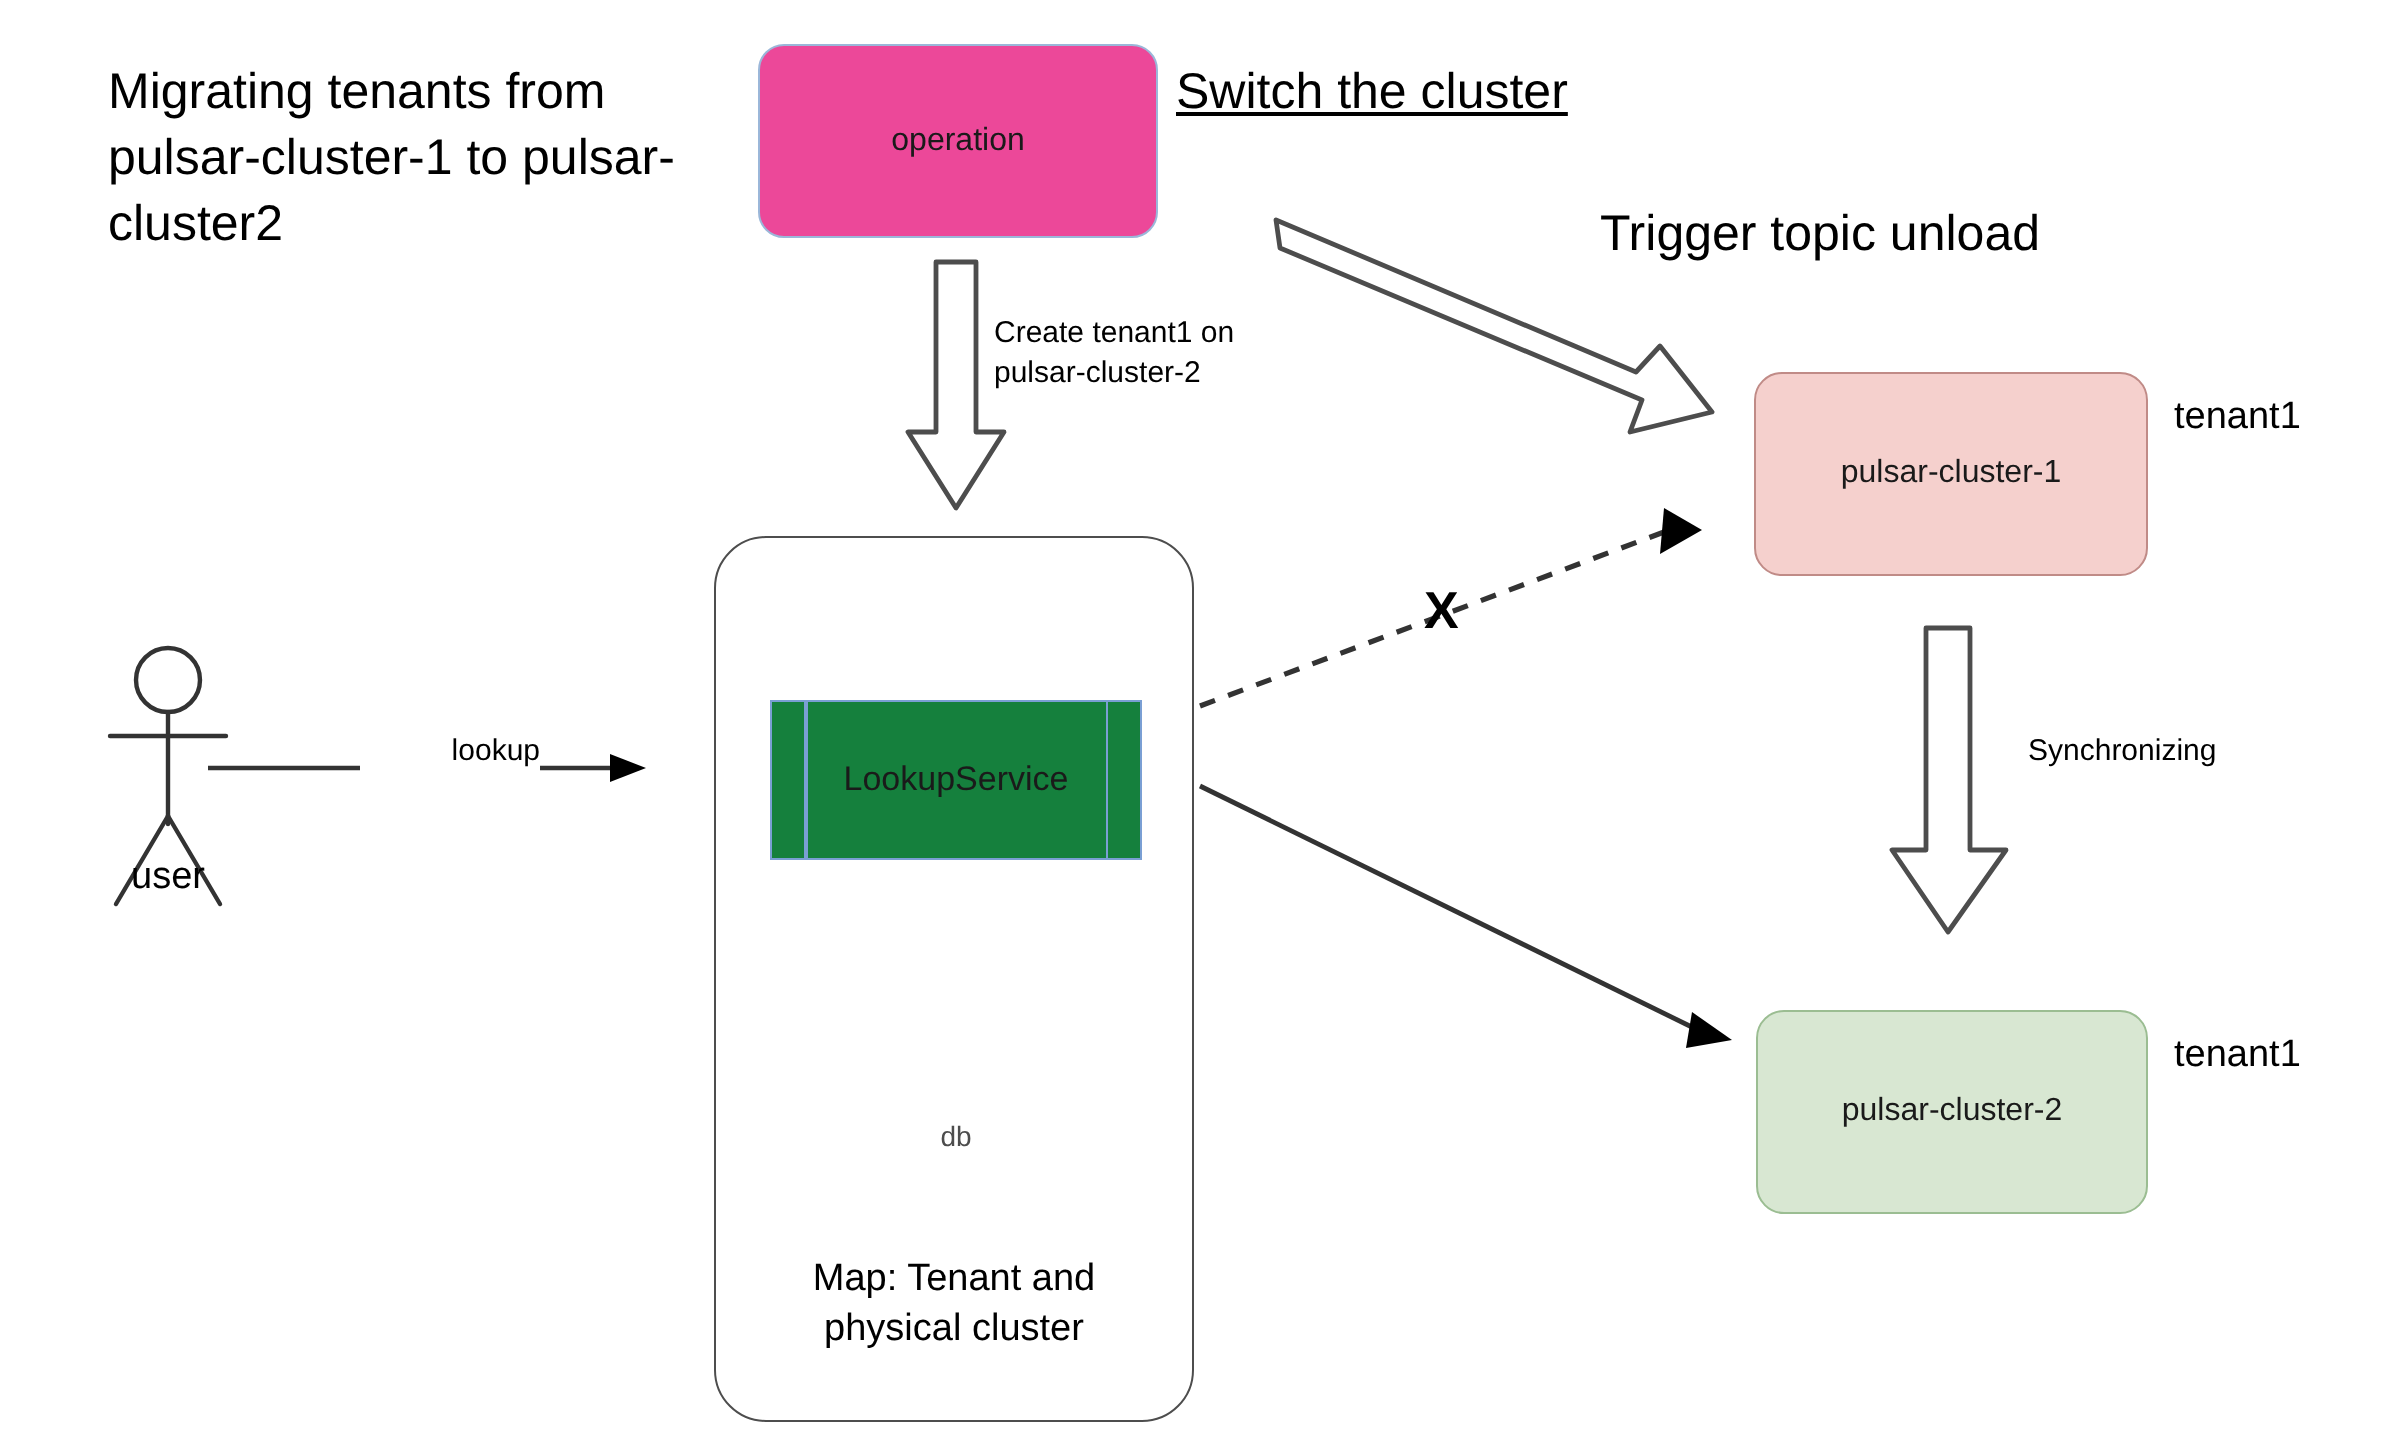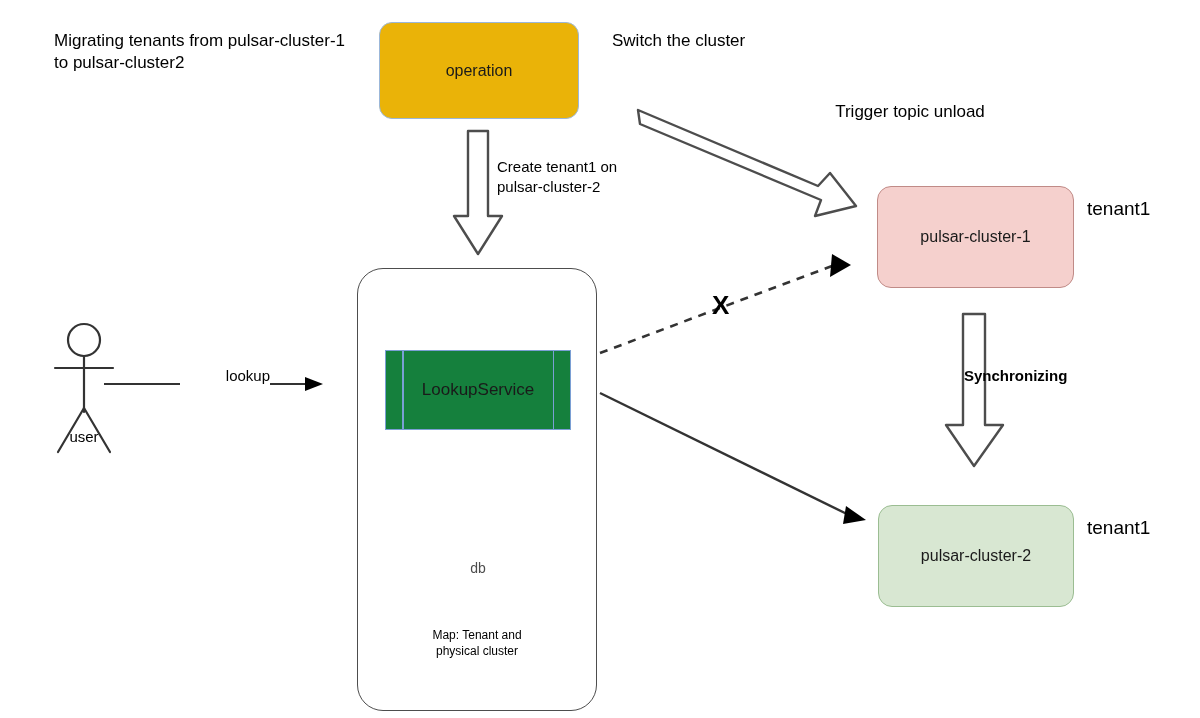--- a/index.html
+++ b/index.html
@@ -34,39 +34,39 @@
     justify-content: center;
     text-align: center;
   }
   .node-label {
     font-size: 16px;
     line-height: 1.2;
     color: #1a1a1a;
   }
   .free-text {
     position: absolute;
-    font-size: 17px;
+    font-size: 25px;
     line-height: 1.32;
     color: #000000;
     white-space: pre-line;
   }
   .edge-label {
     position: absolute;
     font-size: 15px;
     line-height: 1.3;
     color: #000000;
     white-space: pre-line;
   }
   
   .box-operation {
     left: 379px;
     top: 22px;
     width: 200px;
     height: 97px;
-    background: #eab308;
+    background: #ec4899;
     border: 1.5px solid #9bb7d9;
     border-radius: 13px;
   }
   .box-cluster1 {
     left: 877px;
     top: 186px;
     width: 197px;
     height: 102px;
     background: #f5d0cd;
     border: 1.6px solid #c08b87;
@@ -120,59 +120,59 @@
     justify-content: center;
     font-size: 17px;
     color: #1a1a1a;
   }
   .container-caption {
     position: absolute;
     left: 357px;
     top: 628px;
     width: 240px;
     text-align: center;
-    font-size: 12px;
+    font-size: 19px;
     line-height: 1.3;
     color: #000000;
     white-space: pre-line;
   }
   .db-label {
     position: absolute;
     left: 425px;
     top: 560px;
     width: 106px;
     text-align: center;
     font-size: 14px;
     color: #4d4d4d;
   }
   .user-caption {
     position: absolute;
     left: 38px;
     top: 428px;
     width: 92px;
     text-align: center;
-    font-size: 15px;
+    font-size: 19px;
     color: #000000;
   }
   .x-mark {
     position: absolute;
     left: 712px;
     top: 292px;
     font-size: 26px;
     font-weight: bold;
     color: #000000;
     line-height: 1;
   }
   .tenant-label-1 { left: 1087px; top: 196px; font-size: 19px; }
   .tenant-label-2 { left: 1087px; top: 515px; font-size: 19px; }
   .txt-title   { left: 54px;  top: 30px;  width: 300px; }
-  .txt-switch  { left: 612px; top: 30px;  width: 240px; }
+  .txt-switch  { left: 588px; top: 30px;  width: 240px; text-decoration: underline; }
   .txt-trigger { left: 780px; top: 101px; width: 260px; text-align: center; }
   .txt-create  { left: 497px; top: 157px; width: 220px; }
-  .txt-sync    { left: 964px; top: 366px; width: 180px; font-weight: bold; }
+  .txt-sync    { left: 1014px; top: 366px; width: 180px; }
   .txt-lookup  { left: 180px; top: 366px; width: 90px; text-align: right; background: #ffffff; }
 </style>
 </head>
 <body>
 
 <div id="canvas">
 
   <svg class="svg-layer" viewBox="0 0 1200 718">
 
     <g stroke="#333333" stroke-width="2.2" fill="none" stroke-linecap="round">

